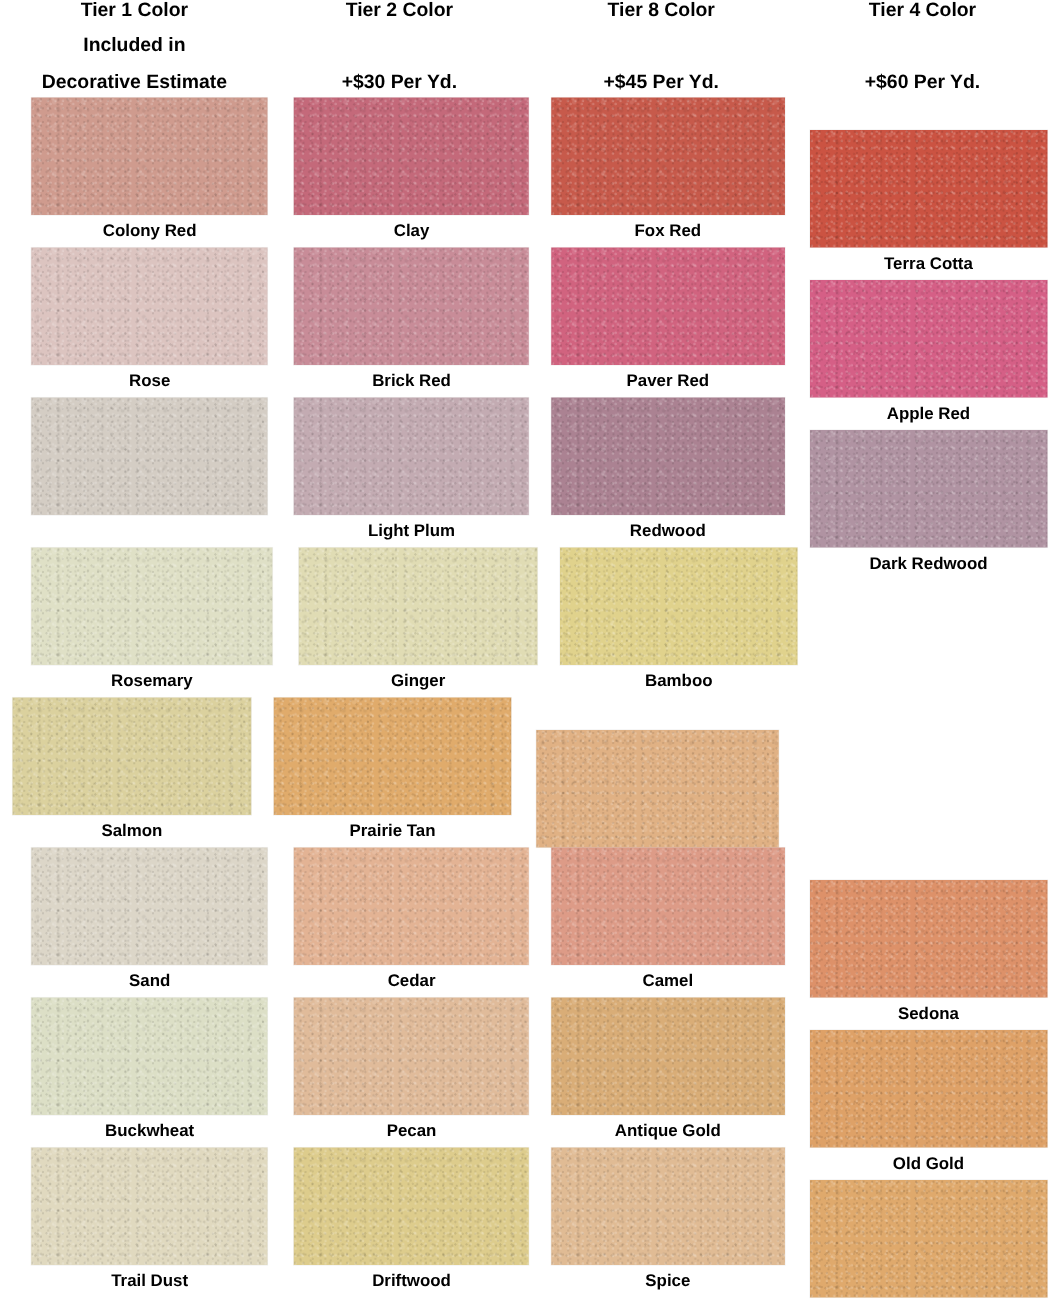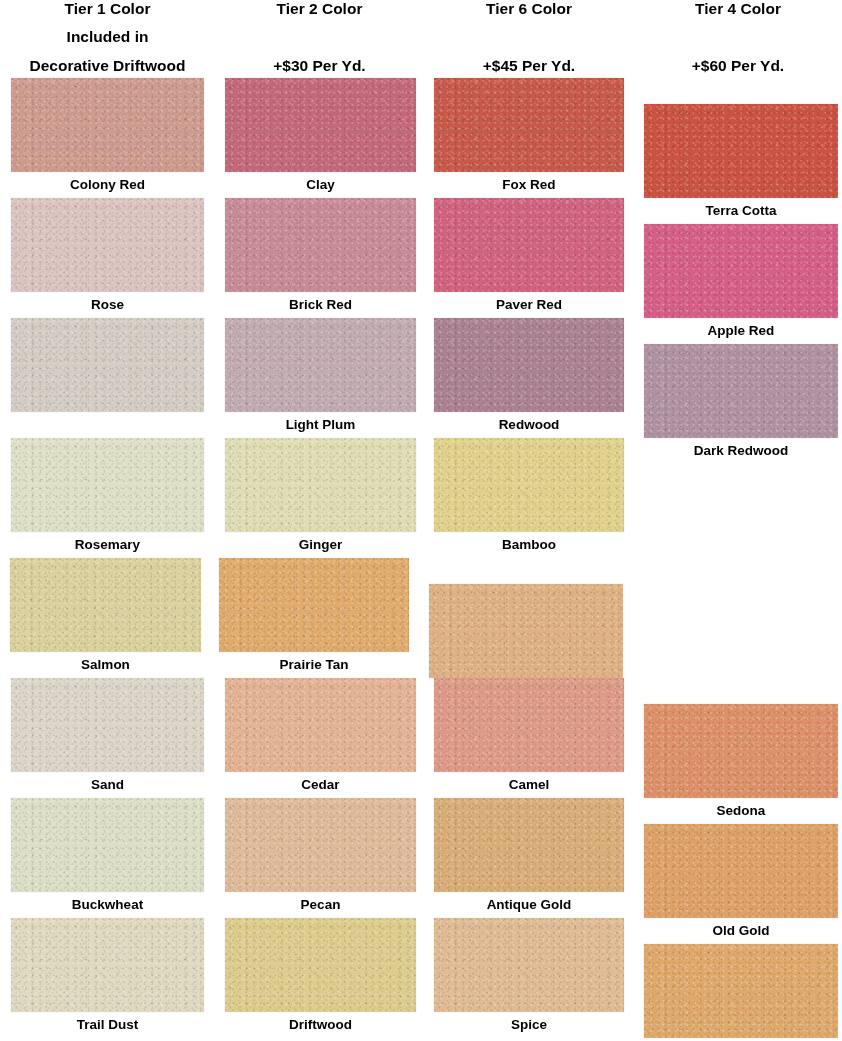--- a/index.html
+++ b/index.html
@@ -64,21 +64,21 @@
   }
   .swatch-row {
     display: flex;
     width: 842px;
     height: 120px;
   }
   .cell {
     position: relative;
     box-sizing: border-box;
   }
-  .cell.c1 { width: 215px; padding-left: 11px;  padding-right: 11px; }
+  .cell.c1 { width: 215px; padding-left: 11px;  padding-right: 11px; margin-left: 14px; }
   .cell.c2 { width: 209px; padding-left: 10px;  padding-right: 8px; }
   .cell.c3 { width: 210px; padding-left: 10px;  padding-right: 10px; }
   .cell.c4 { width: 208px; padding-left: 10px;  padding-right: 4px; margin-top: 26px; }
 
   .swatch {
     position: relative;
     width: 100%;
     height: 94px;
     overflow: hidden;
     background-repeat: repeat;
@@ -130,30 +130,30 @@
 </head>
 <body style="background: rgb(255, 255, 255);">
 
 <div id="chart-root">
 
   <div class="header-row">
 
     <div class="header-cell col-1">
       <span class="hline">Tier 1 Color</span>
       <span class="hline">Included in</span>
-      <span class="hline">Decorative Driftwood</span>
+      <span class="hline">Decorative Estimate</span>
     </div>
 
     <div class="header-cell col-2">
       <span class="hline">Tier 2 Color</span>
       <span class="hline">+$30 Per Yd.</span>
     </div>
 
     <div class="header-cell col-3">
-      <span class="hline">Tier 6 Color</span>
+      <span class="hline">Tier 8 Color</span>
       <span class="hline">+$45 Per Yd.</span>
     </div>
 
     <div class="header-cell col-4">
       <span class="hline">Tier 4 Color</span>
       <span class="hline">+$60 Per Yd.</span>
     </div>
 
   </div>
 

